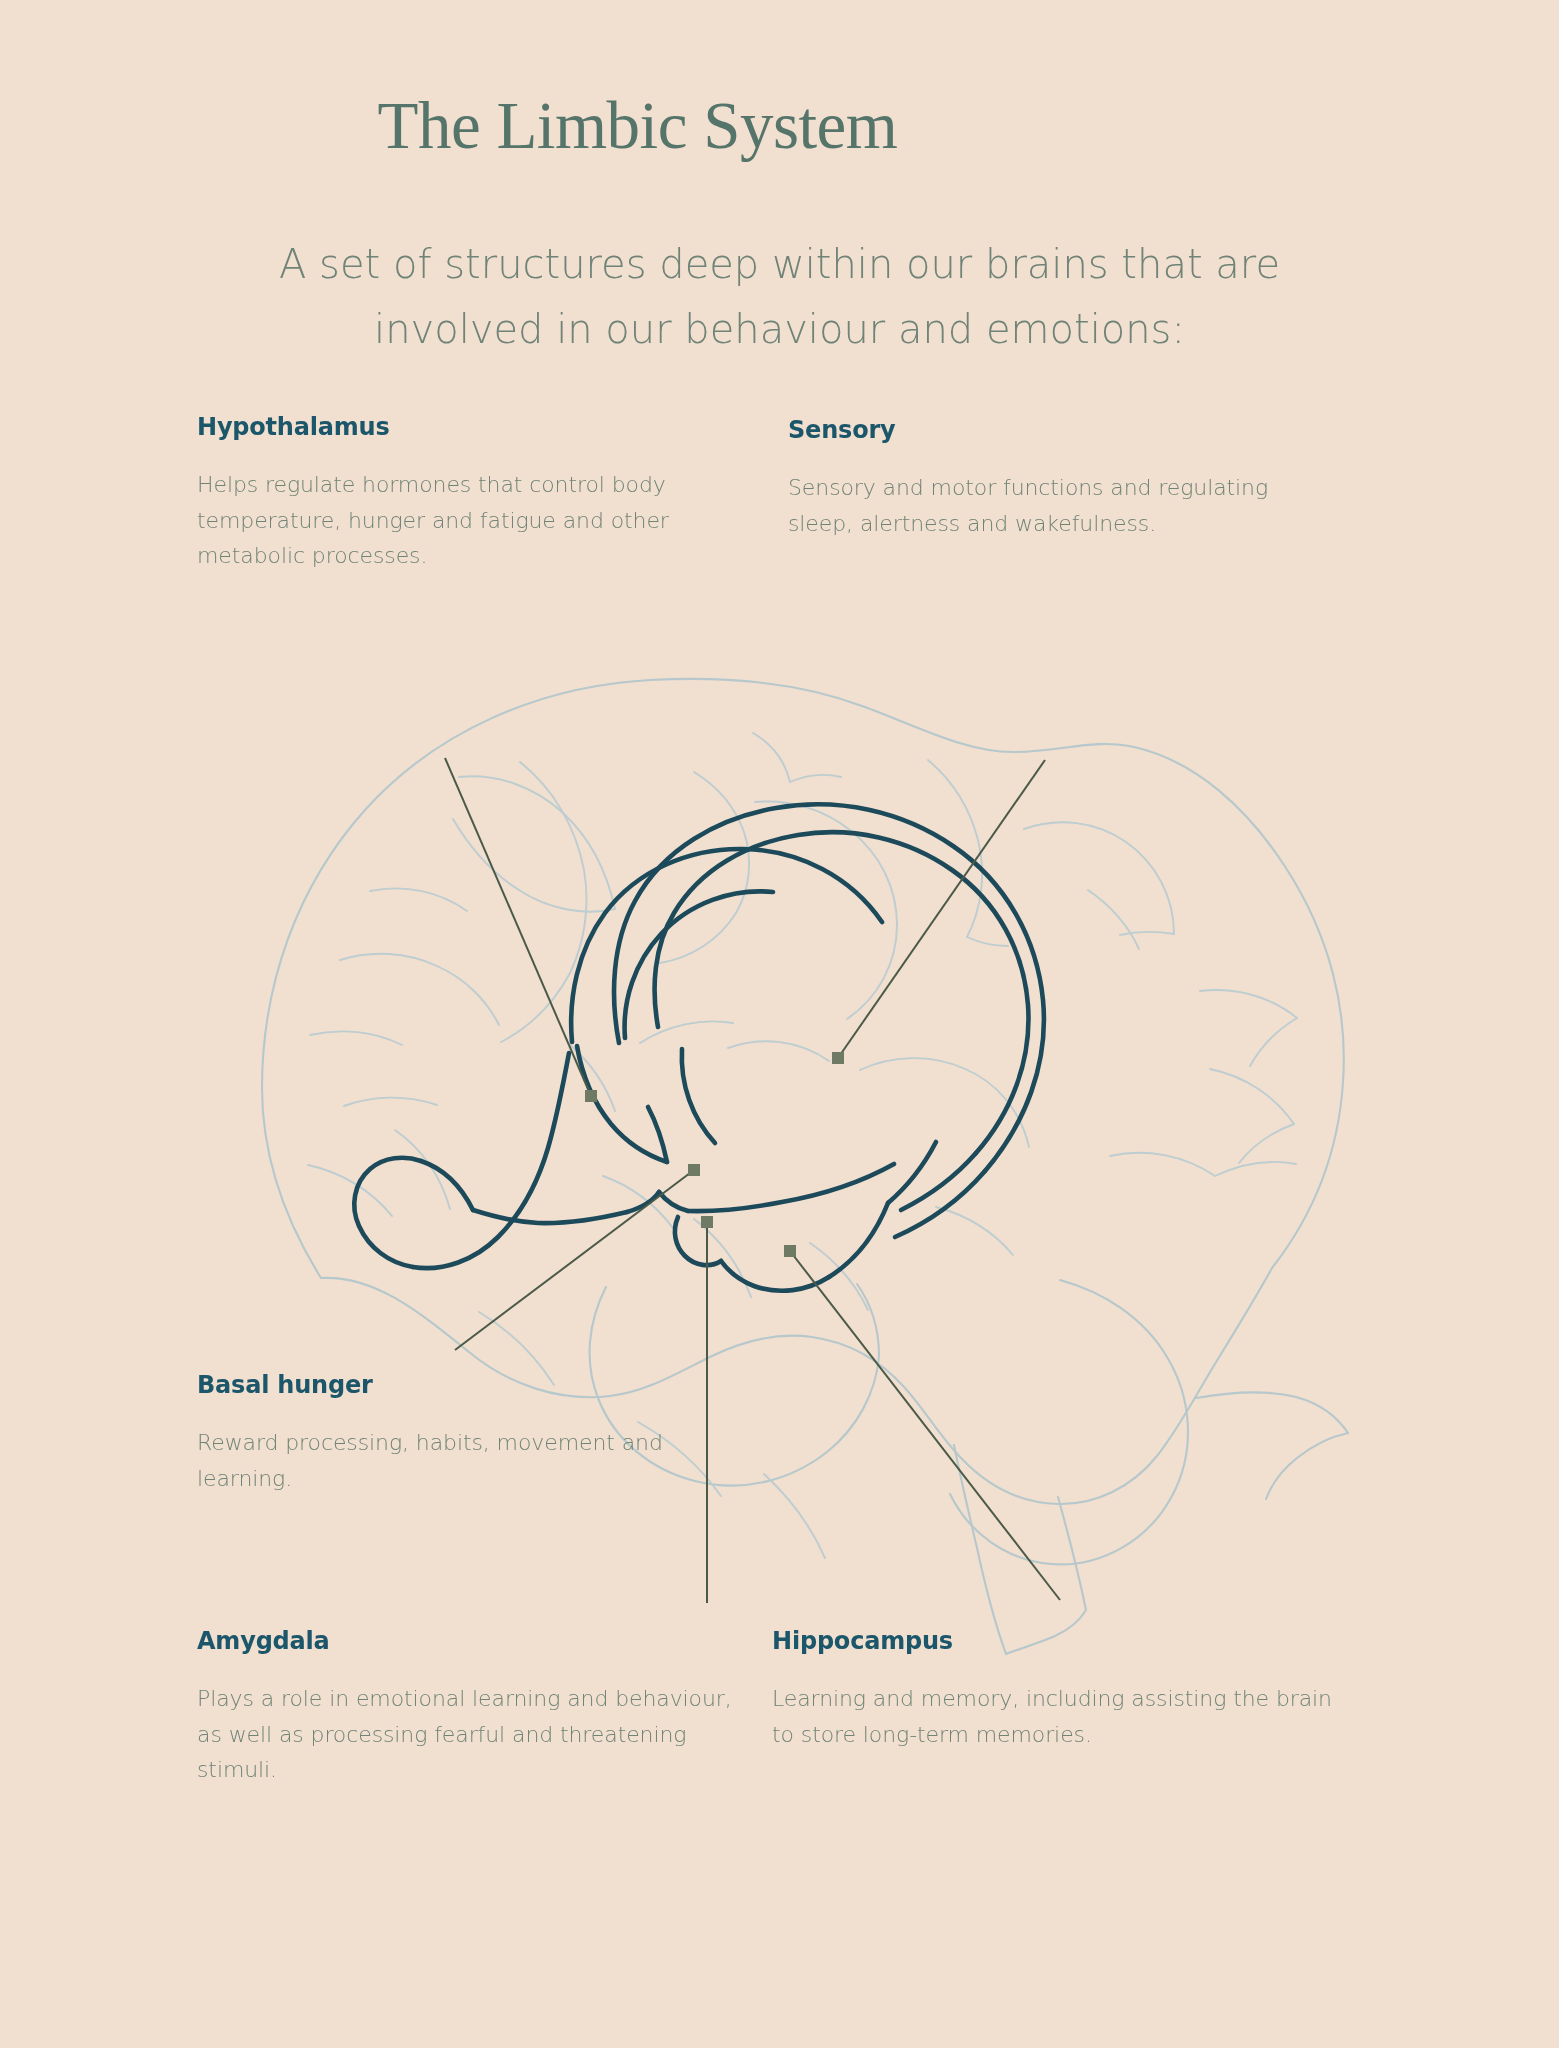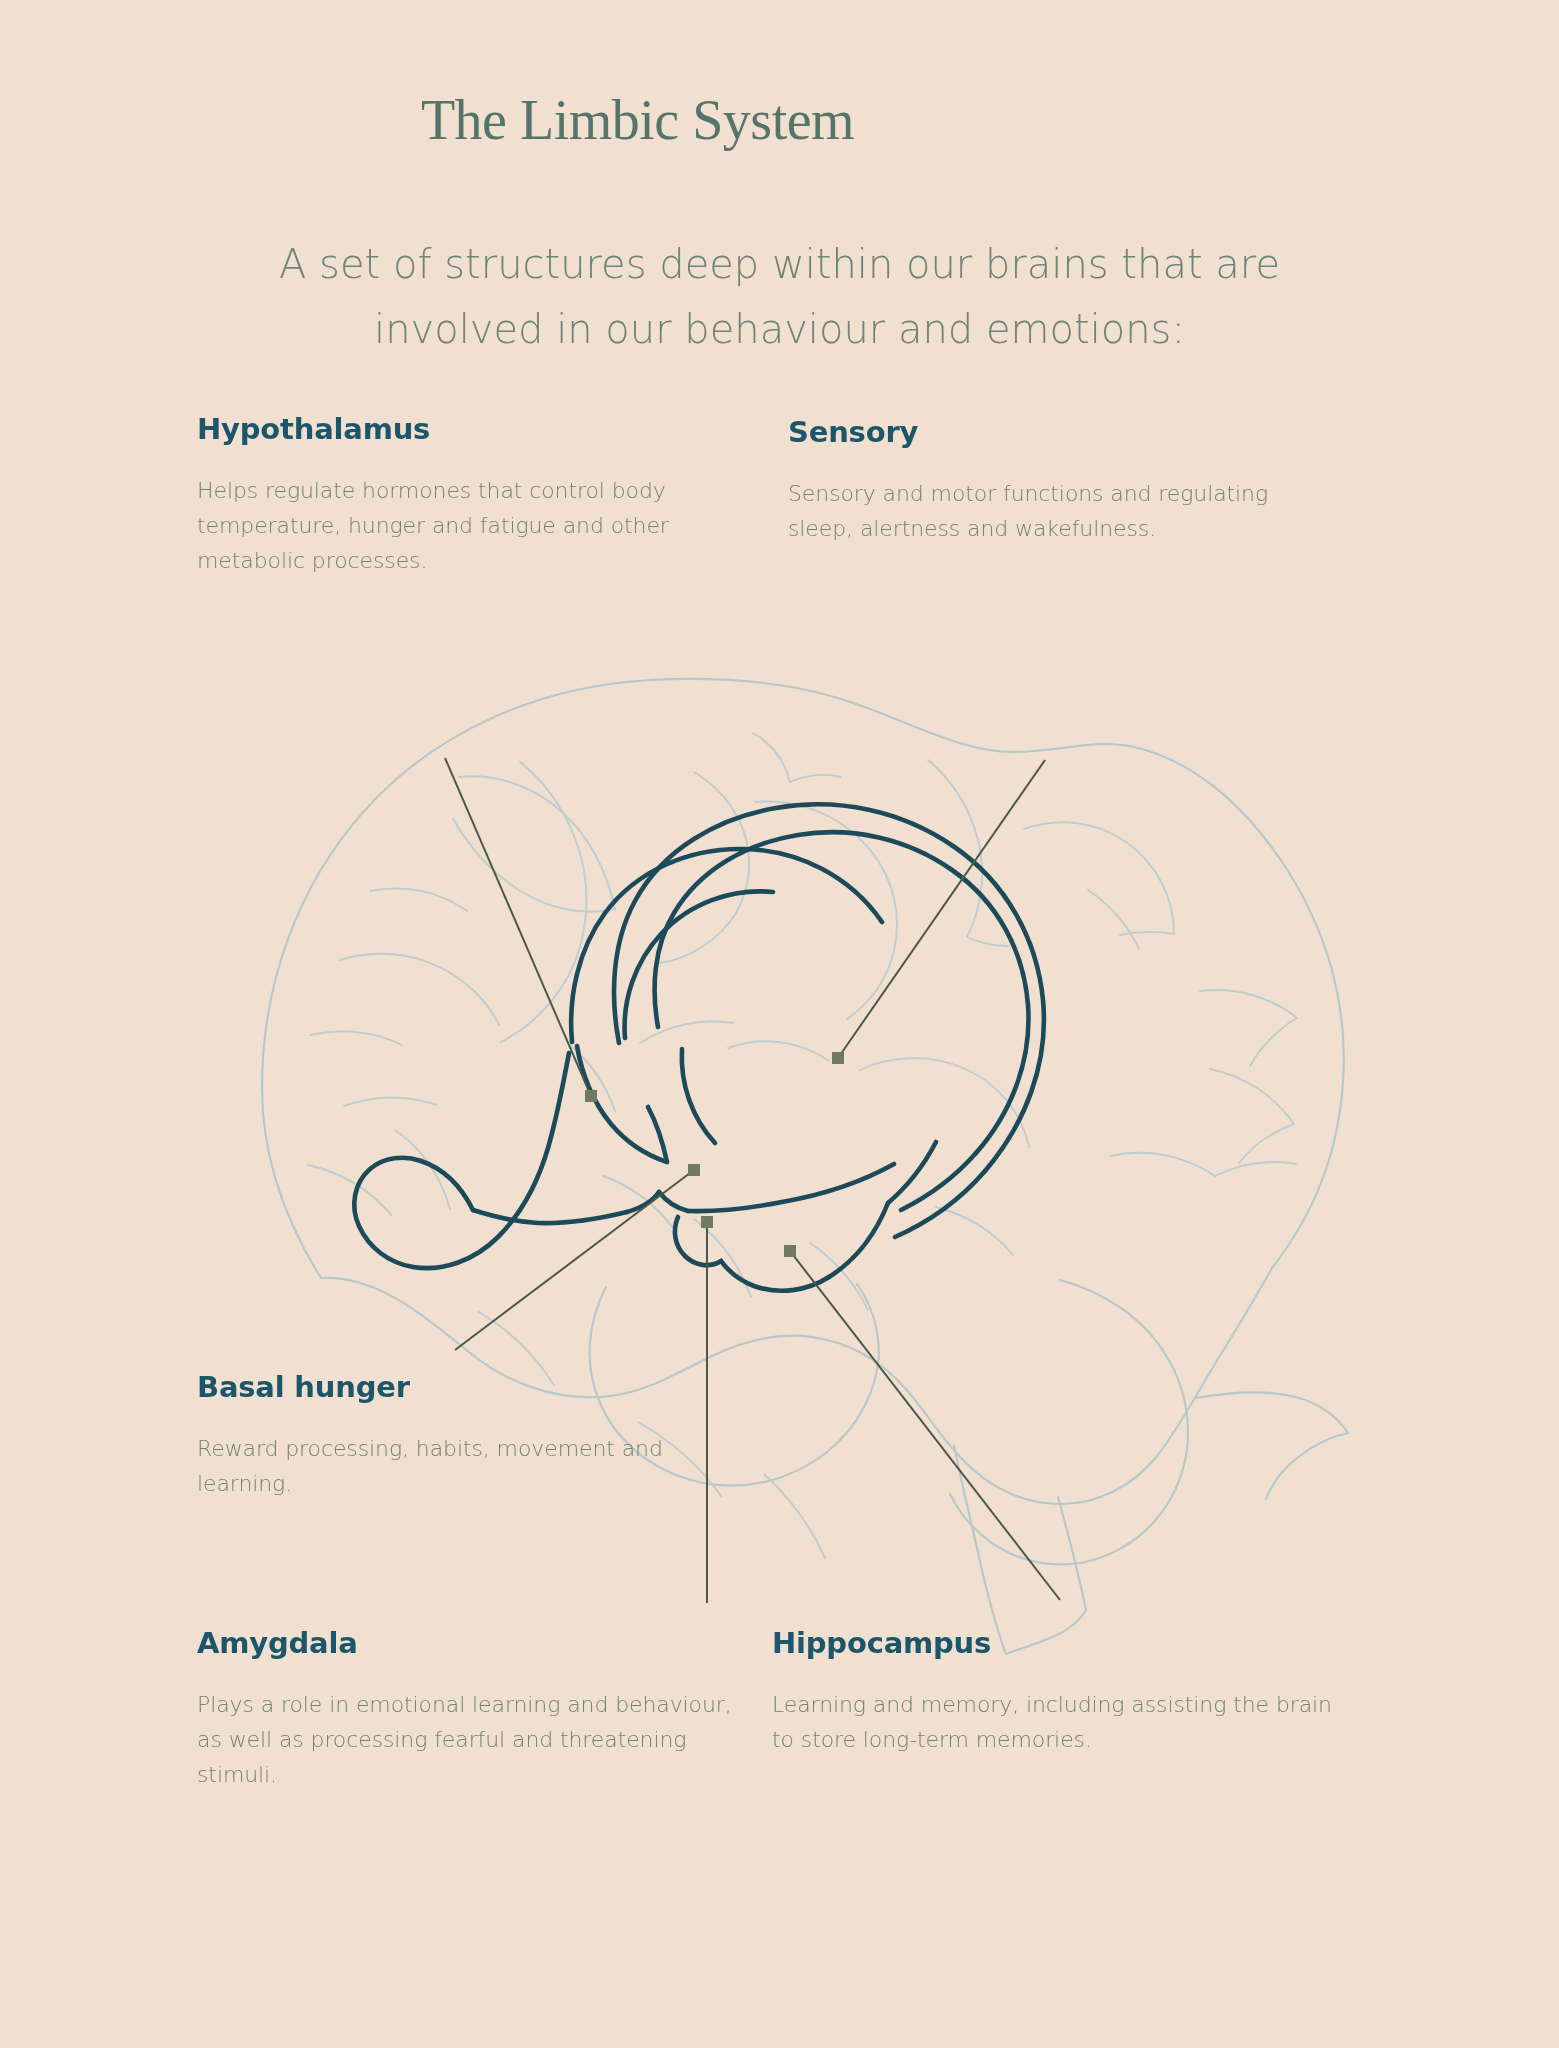--- a/index.html
+++ b/index.html
@@ -15,21 +15,21 @@
     width:1559px; height:2048px;
     background:#f1dfd0;
   }
 
   
   #title {
     position:absolute;
     top:92px; left:0; width:1275px;
     text-align:center;
     font-family:"Liberation Serif", serif;
-    font-size:56px;
+    font-size:67px;
     font-weight:400;
     letter-spacing:-0.5px;
     color:#55756a;
     line-height:1.0;
   }
 
   
   #subtitle {
     position:absolute;
     top:232px; left:0; width:1559px;
@@ -39,21 +39,21 @@
     font-weight:300;
     color:#6f8376;
     line-height:1.62;
   }
   #subtitle span { display:block; }
 
   
   .block { position:absolute; }
   .block h2 {
     font-family:"DejaVu Sans", sans-serif;
-    font-size:29px;
+    font-size:24px;
     font-weight:700;
     color:#1b566a;
     letter-spacing:-0.2px;
     margin-bottom:27px;
     line-height:1.1;
   }
   .block p {
     font-family:"DejaVu Sans", sans-serif;
     font-size:22px;
     font-weight:300;

